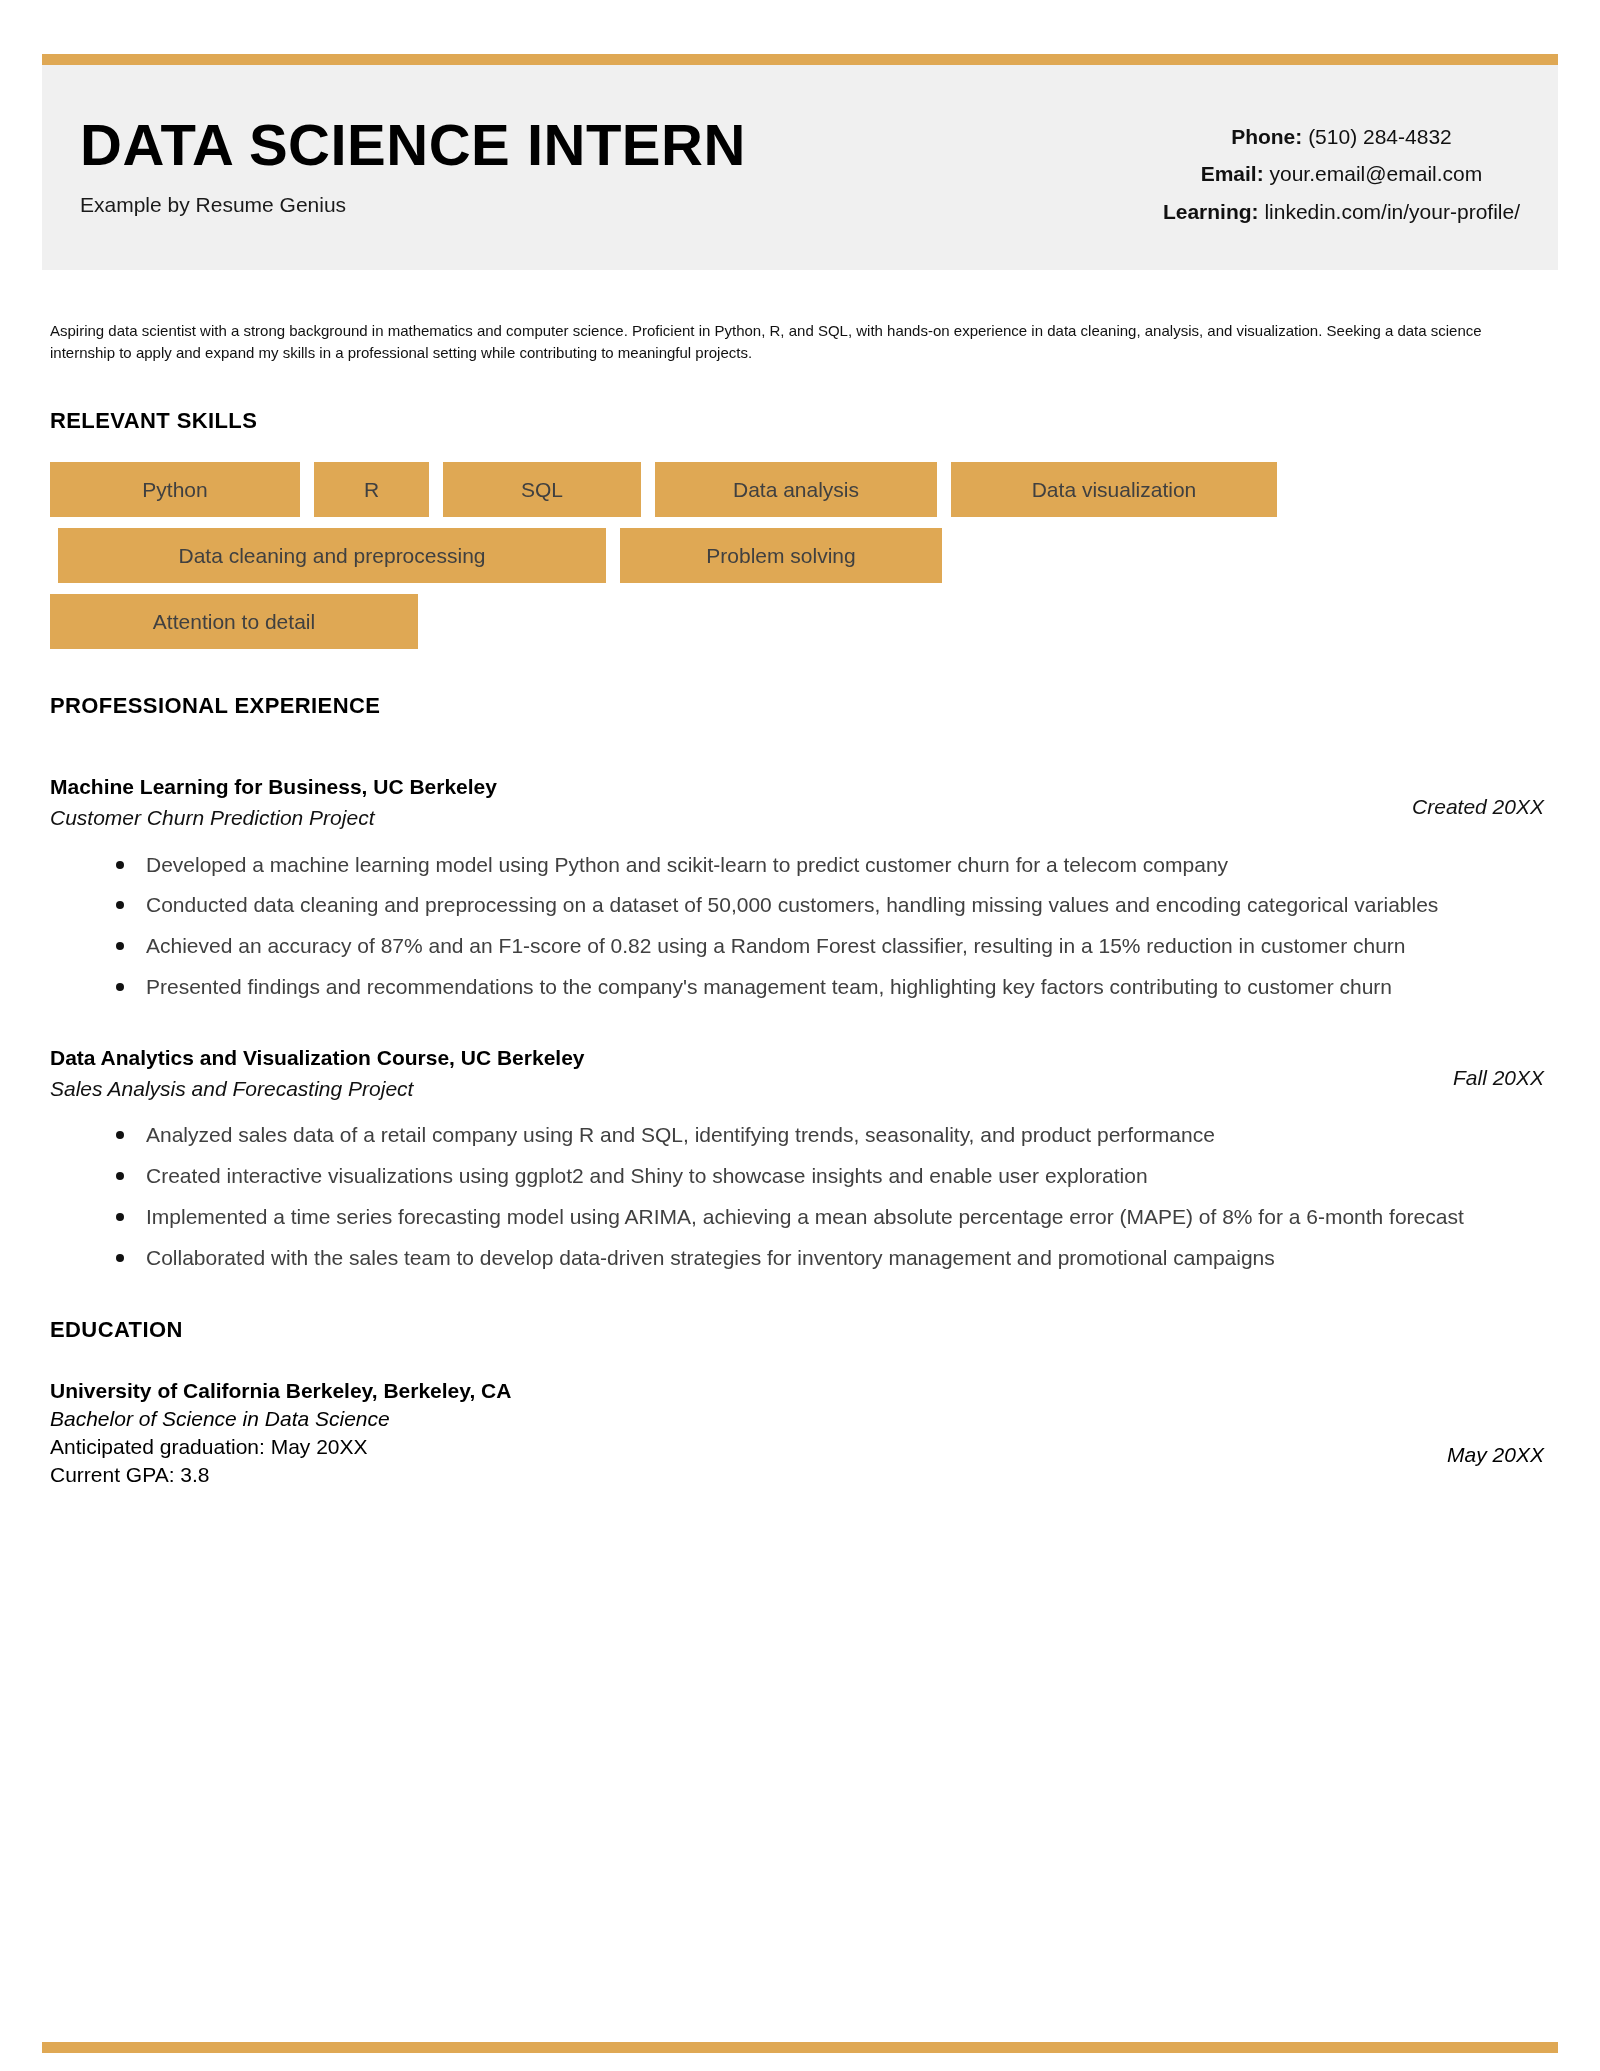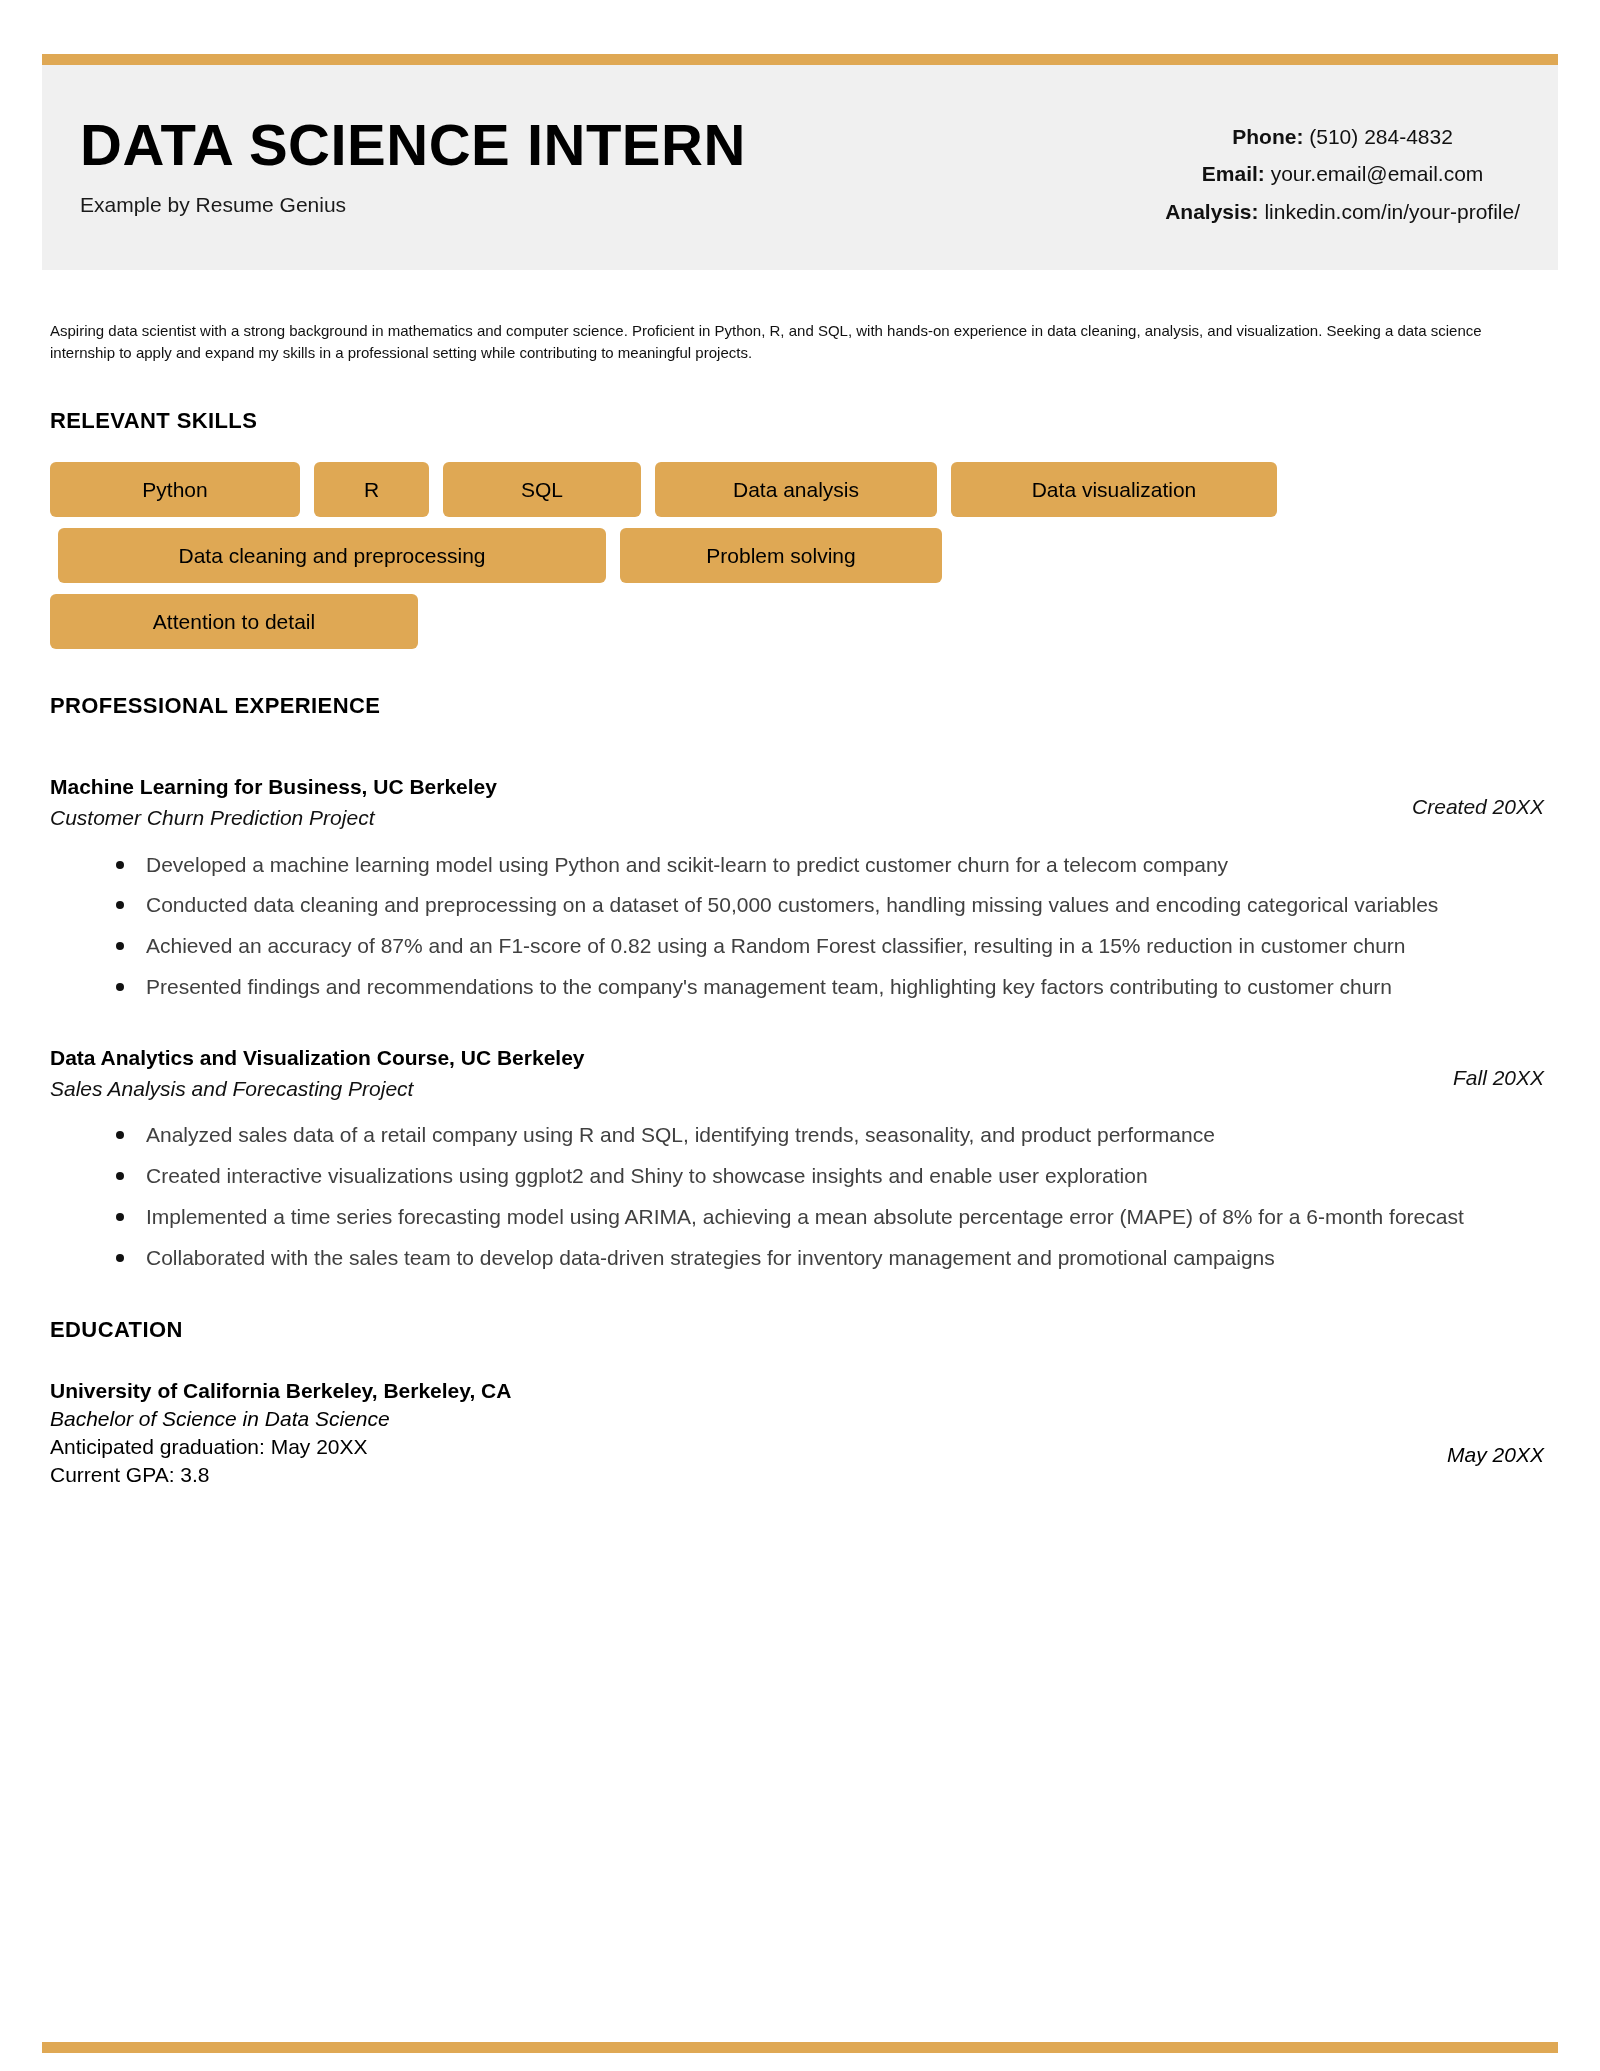--- a/index.html
+++ b/index.html
@@ -100,22 +100,22 @@
   
   .skills-wrap {
     margin: 28px 0 0 8px;
     display: flex;
     flex-wrap: wrap;
     gap: 11px 14px;
     max-width: 1265px;
   }
   .chip {
     background: #dfa854;
-    border-radius: 6px;
-    color: #000000;
+    border-radius: 0;
+    color: #404040;
     font-size: 21px;
     line-height: 1;
     padding: 17px 26px;
     text-align: center;
     white-space: nowrap;
     box-sizing: border-box;
   }
   .chip.w-python  { min-width: 250px; }
   .chip.w-r       { min-width: 115px; }
   .chip.w-sql     { min-width: 198px; }
@@ -225,21 +225,21 @@
       <div class="byline">Example by Resume Genius</div>
     </div>
     <div class="header-right">
       <div class="contact-line">
         <span class="lbl">Phone:</span><span> (510) 284-4832</span>
       </div>
       <div class="contact-line">
         <span class="lbl">Email:</span><span> your.email@email.com</span>
       </div>
       <div class="contact-line">
-        <span class="lbl">Analysis:</span><span> linkedin.com/in/your-profile/</span>
+        <span class="lbl">Learning:</span><span> linkedin.com/in/your-profile/</span>
       </div>
     </div>
   </div>
 
   <div class="summary">Aspiring data scientist with a strong background in mathematics and computer science. Proficient in Python, R, and SQL, with hands-on experience in data cleaning, analysis, and visualization. Seeking a data science internship to apply and expand my skills in a professional setting while contributing to meaningful projects.</div>
 
   <div class="section-heading">RELEVANT SKILLS</div>
   <div class="skills-wrap">
     <div class="chip w-python">Python</div>
     <div class="chip w-r">R</div>

